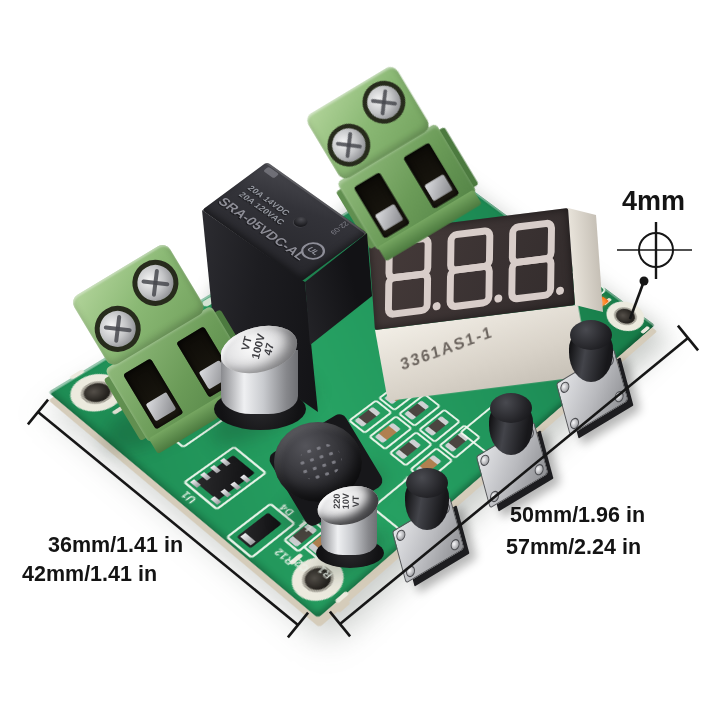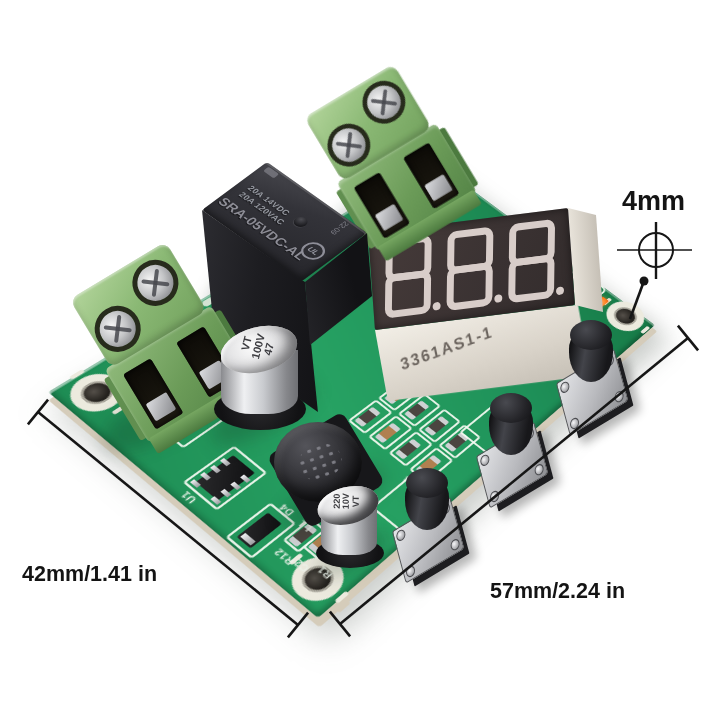--- a/index.html
+++ b/index.html
@@ -409,16 +409,18 @@
       <circle cx="656" cy="250" r="17" fill="none" stroke="#161616" stroke-width="2"></circle>
       <line x1="617" y1="250" x2="692" y2="250" stroke="#161616" stroke-width="1.4"></line>
       <line x1="656" y1="222" x2="656" y2="279" stroke="#161616" stroke-width="2.4"></line>
     </g>
 
     <circle cx="644" cy="281" r="4.5" fill="#161616"></circle>
     <line x1="644" y1="281" x2="630" y2="319" stroke="#161616" stroke-width="2.6"></line>
   </svg>
 
   <div class="dimtext" id="t4mm" style="left:622px;top:186px;">4mm</div>
+  <div class="dimtext" style="left:48px;top:533px;">36mm/1.41 in</div>
   <div class="dimtext" style="left:22px;top:562px;">42mm/1.41 in</div>
-  <div class="dimtext" style="left:490px;top:535px;margin-top:44px;">57mm/2.24 in</div>
+  <div class="dimtext" style="left:510px;top:503px;">50mm/1.96 in</div>
+  <div class="dimtext" style="left:506px;top:535px;">57mm/2.24 in</div>
 
 </div>
 
 </body></html>

